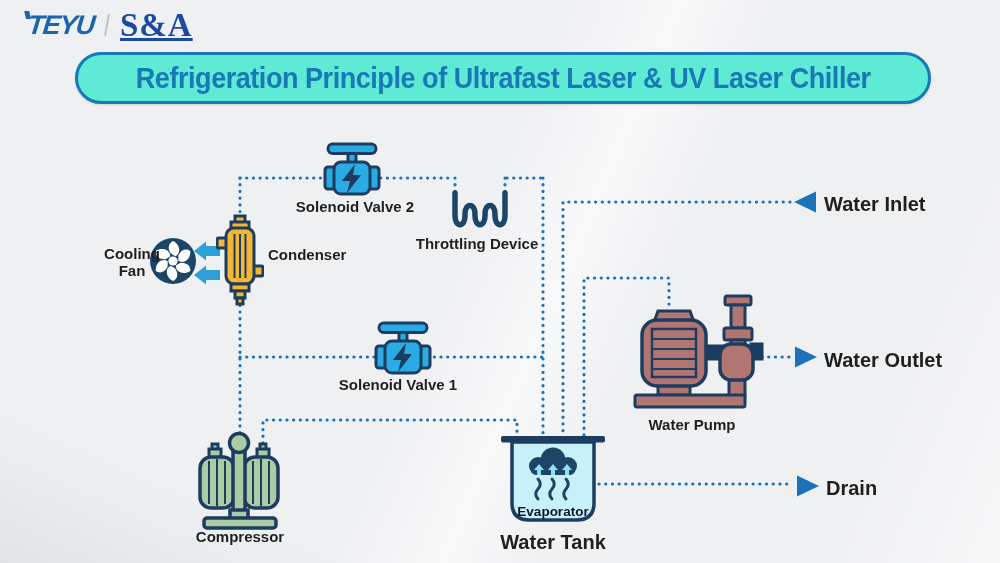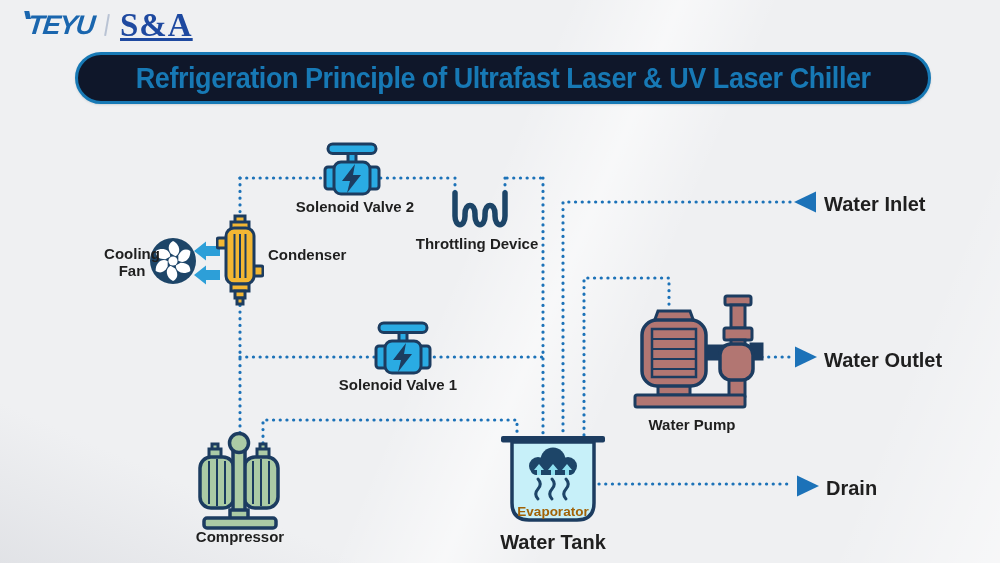--- a/index.html
+++ b/index.html
@@ -14,33 +14,33 @@
   .logo{position:absolute;left:28px;top:8px;display:flex;align-items:center;height:34px;}
   .brand{font-size:27px;font-weight:bold;font-style:italic;letter-spacing:-1.5px;
          color:var(--logo-blue,#1a66ae);transform:skewX(-6deg);position:relative;}
   .brand::before{content:"";position:absolute;left:-4px;top:1px;width:5px;height:8px;
          background:var(--logo-blue,#1a66ae);transform:skewX(18deg);}
   .divider{width:2px;height:22px;background:#b9c3d4;margin:0 12px;transform:rotate(10deg);}
   .subbrand{font-family:"Liberation Serif",serif;font-size:33px;font-weight:bold;
          color:var(--logo-navy,#1e49a0);text-decoration:underline;letter-spacing:1px;}
   
   .title-box{position:absolute;left:75px;top:52px;width:850px;height:46px;
-      border:3px solid var(--accent-blue,#1779b5);border-radius:27px;background:#0f172a;
+      border:3px solid var(--accent-blue,#1779b5);border-radius:27px;background:#5eead4;
       display:flex;align-items:center;justify-content:center;box-shadow:0 1px 2px rgba(120,130,140,.25);}
   .title-box span{font-size:30px;font-weight:bold;color:var(--accent-blue,#1779b5);
       white-space:nowrap;transform:scaleX(.9);letter-spacing:-.5px;}
   
   .abs{position:absolute;}
   .lbl{position:absolute;font-weight:bold;font-size:15px;color:var(--label-dark,#1f1f1f);white-space:nowrap;}
   .lbl.ctr{transform:translateX(-50%);}
   .lbl.big{font-size:20px;}
   .fan-lbl{position:absolute;left:81px;top:246px;width:70px;text-align:center;
       font-weight:bold;font-size:15px;line-height:1.12;white-space:normal;margin-left:16px;}
   .evap-lbl{position:absolute;left:553px;top:504px;transform:translateX(-50%);
-      font-weight:bold;font-size:13.5px;color:#a16207;}
+      font-weight:bold;font-size:13.5px;color:#0f172a;}
   svg{display:block;}
 </style>
 </head>
 <body>
 
 <div class="stage">
   <div class="swoosh"></div>
 
   <div class="logo">
     <span class="brand">TEYU</span>

